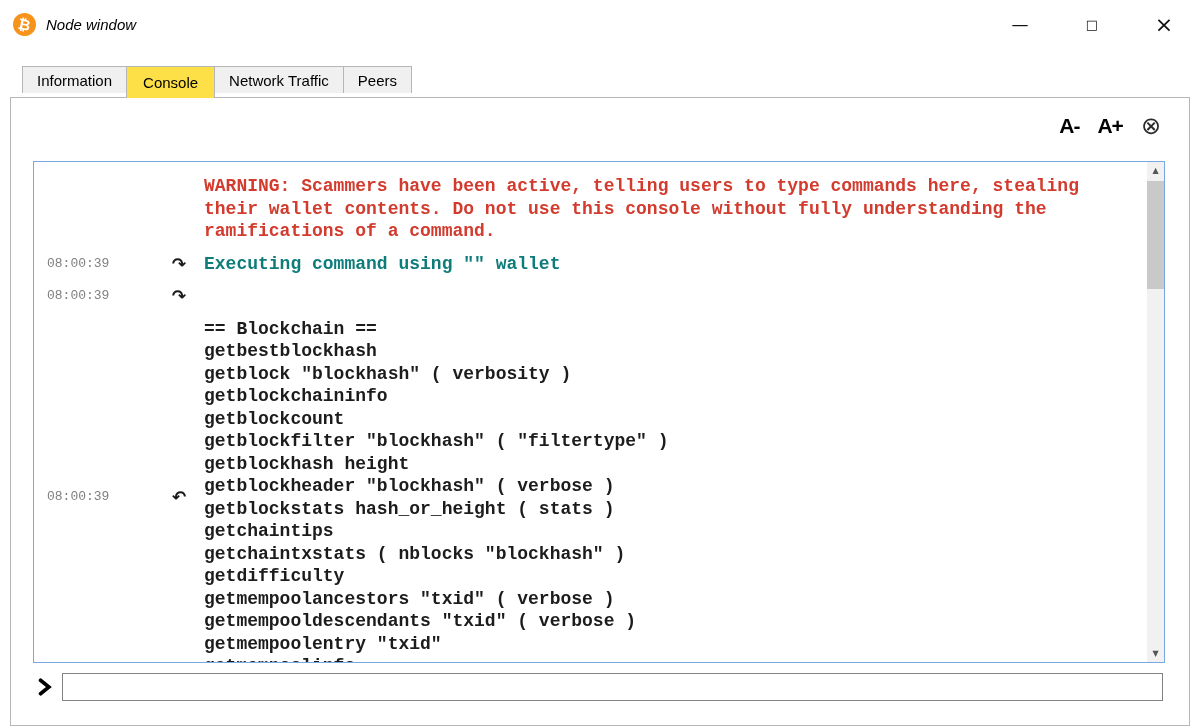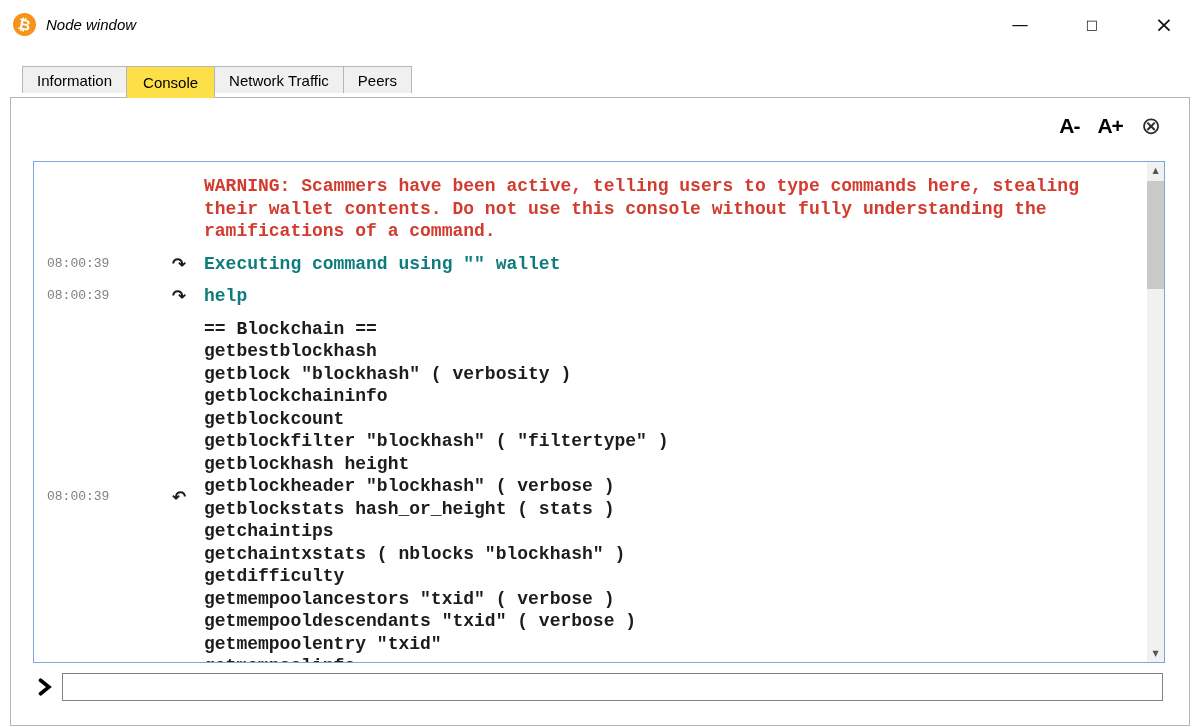--- a/index.html
+++ b/index.html
@@ -124,21 +124,20 @@
 
       <div class="crow">
         <div class="c-time">08:00:39</div>
         <div class="c-icon">↷</div>
         <div class="c-msg command">Executing command using "" wallet</div>
       </div>
 
       <div class="crow">
         <div class="c-time">08:00:39</div>
         <div class="c-icon">↷</div>
-        <div class="c-msg command">help</div>
       </div>
 
       <div class="crow">
         <div class="c-time">08:00:39</div>
         <div class="c-icon">↶</div>
         <div class="c-msg reply">== Blockchain ==
 getbestblockhash
 getblock "blockhash" ( verbosity )
 getblockchaininfo
 getblockcount

